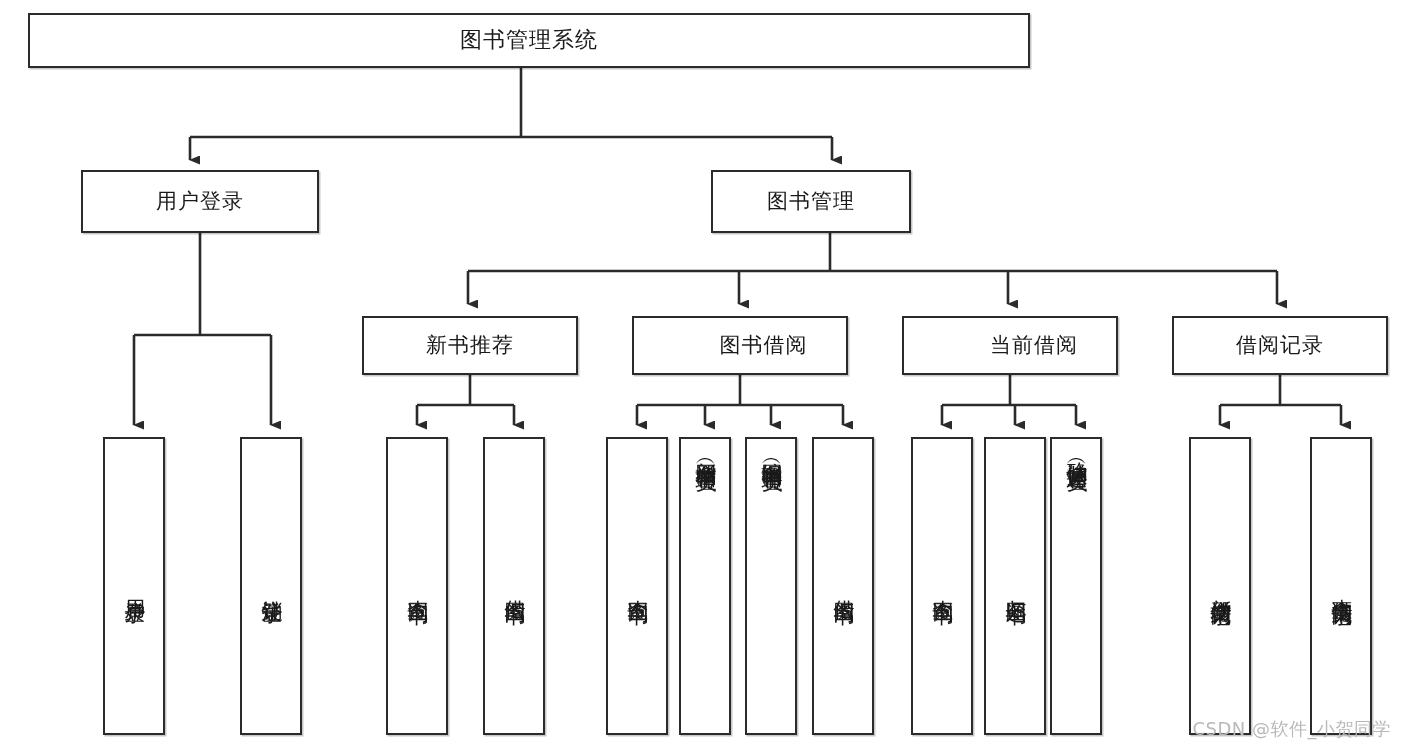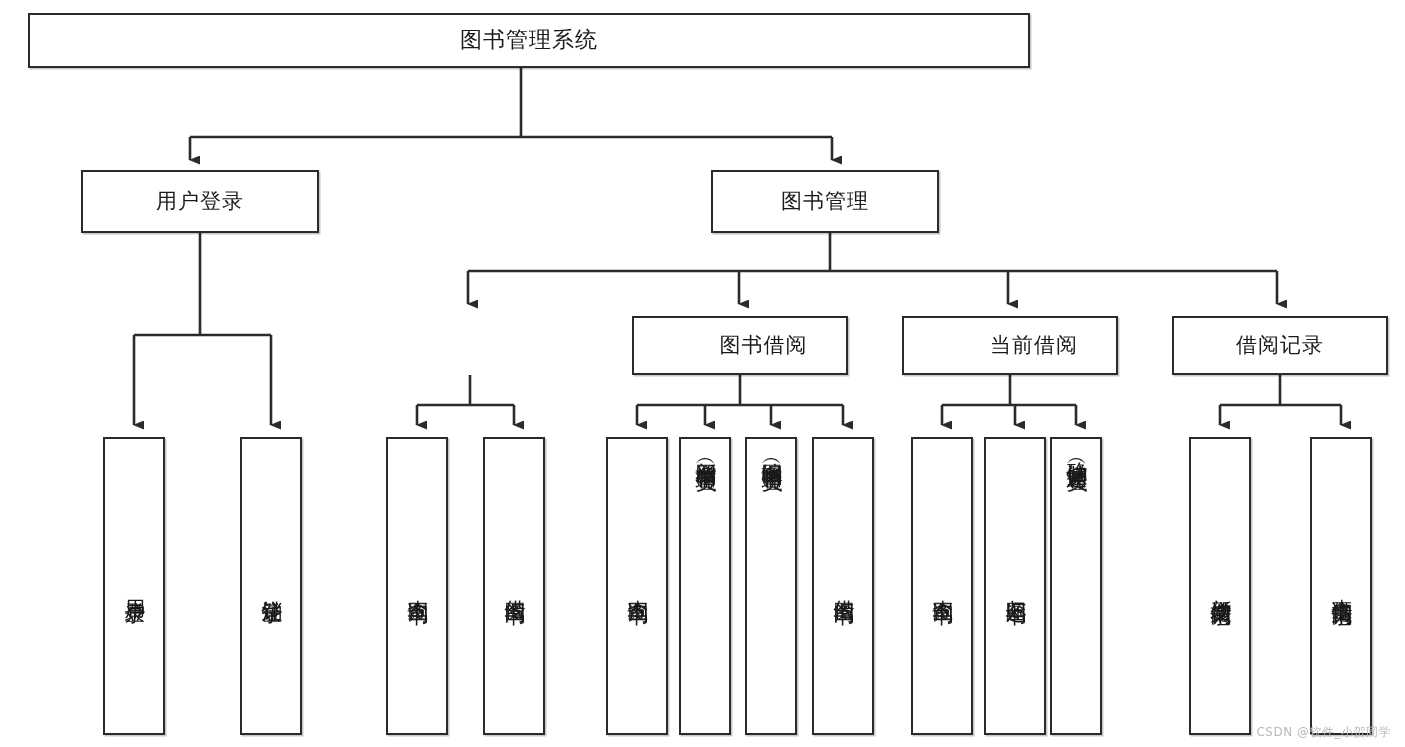--- a/index.html
+++ b/index.html
@@ -59,21 +59,21 @@
     white-space: nowrap;
     display: block;
   }
   .node-v.vmid { align-items: center; }
   .node-v.vtop { align-items: flex-start; }
   .node-v.vtop .node-label { margin-top: 6px; }
   .watermark {
     position: absolute;
     right: 14px;
     bottom: 6px;
-    font-size: 12px;
+    font-size: 18px;
     color: #b9b9b9;
     letter-spacing: 0.5px;
     white-space: nowrap;
     z-index: 3;
     pointer-events: none;
   }
 </style>
 </head>
 <body>
 
@@ -129,24 +129,27 @@
     </g>
   </svg>
 
   <div class="node node-h node-root" style="left:20px; top:13px; width:1002px; height:55px;margin-left:8px;">
     <span class="node-label">图书管理系统</span>
   </div>
 
   <div class="node node-h" style="left:81px; top:170px; width:238px; height:63px;">
     <span class="node-label">用户登录</span>
   </div>
-  <div class="node node-h" style="left:711px; top:170px; width:228px; height:63px;">
+  <div class="node node-h" style="left:711px; top:170px; width:200px; height:63px;">
     <span class="node-label">图书管理</span>
   </div>
 
+  <div class="node node-h" style="left:362px; top:316px; width:216px; height:59px;">
+    <span class="node-label">新书推荐</span>
+  </div>
   <div class="node node-h" style="left:632px; top:316px; width:216px; height:59px;padding-left:47px;">
     <span class="node-label">图书借阅</span>
   </div>
   <div class="node node-h" style="left:902px; top:316px; width:216px; height:59px;padding-left:48px;">
     <span class="node-label">当前借阅</span>
   </div>
   <div class="node node-h" style="left:1172px; top:316px; width:216px; height:59px;text-align:center;">
     <span class="node-label">借阅记录</span>
   </div>
 

